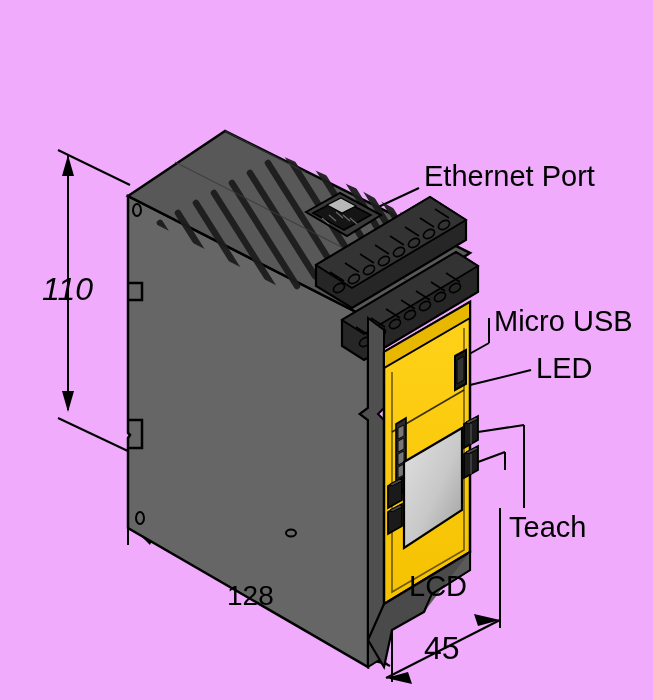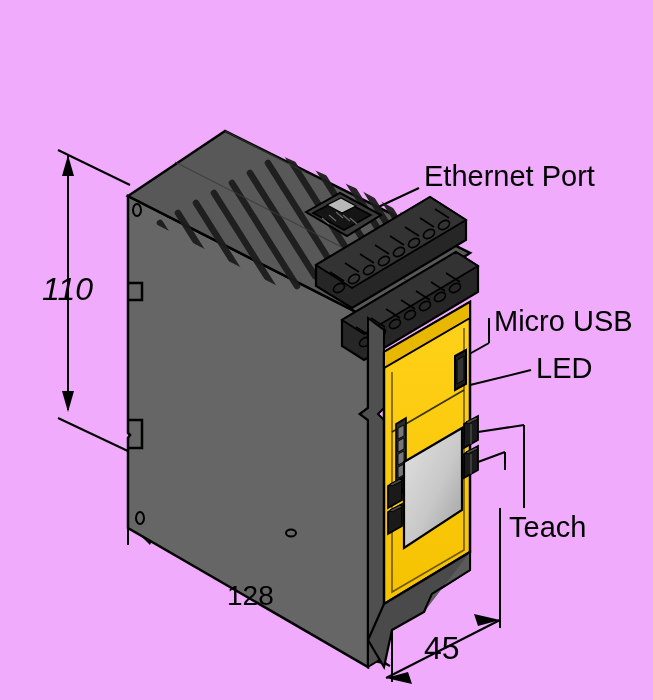--- a/index.html
+++ b/index.html
@@ -245,18 +245,19 @@
       <path d="M368,640 L384,604 L470,552 L470,570 L432,594 L424,612 L392,630 L384,667 Z" fill="#4a4a4a" stroke="#000" stroke-width="2.2"></path>
       <path d="M424,612 L432,594 L470,570 L470,552" fill="#5a5a5a" stroke="#000" stroke-width="1.8"></path>
     </g>
 
   </svg>
 
   <div class="calloutText t-eth">Ethernet Port</div>
   <div class="calloutText t-usb">Micro USB</div>
   <div class="calloutText t-led">LED</div>
   <div class="calloutText t-teach">Teach</div>
+  <div class="calloutText t-lcd">LCD</div>
 
   <div class="dimText d-110">110</div>
   <div class="dimText d-128">128</div>
   <div class="dimText d-45">45</div>
 
 </div>
 
 </body></html>

